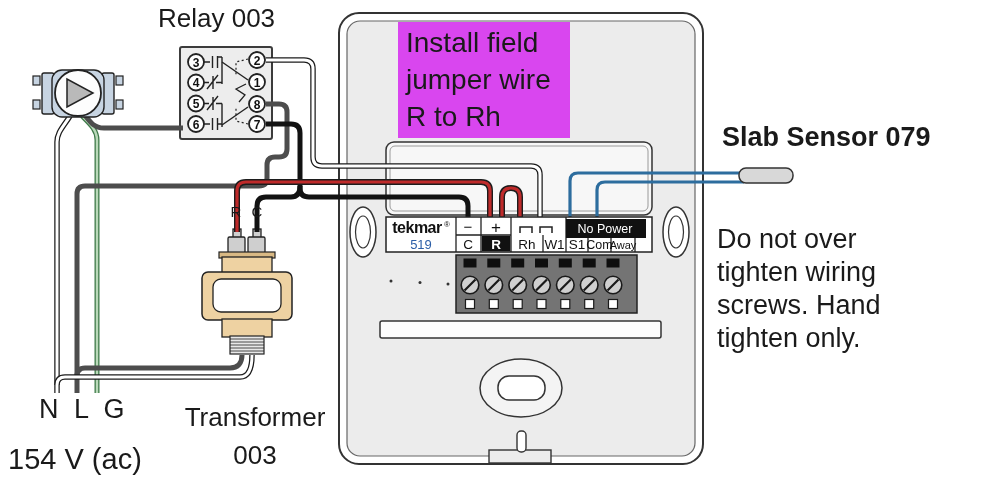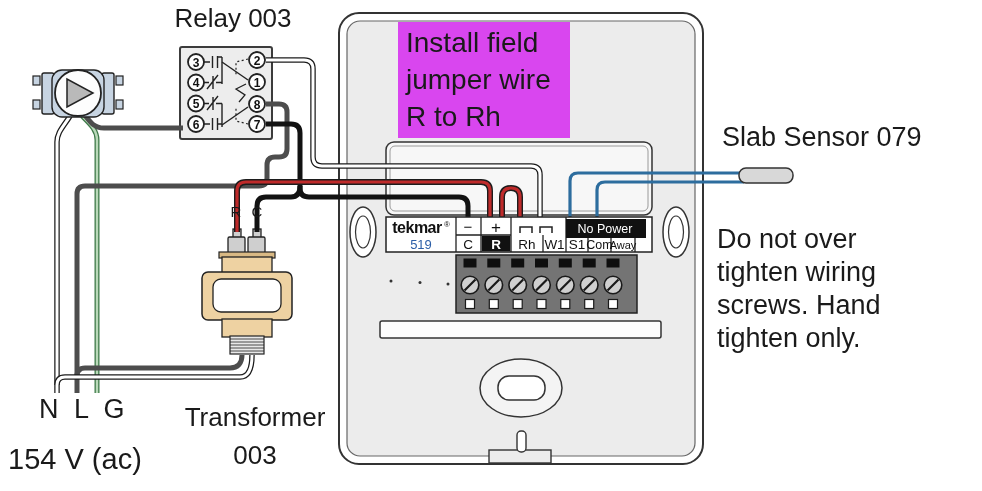--- a/index.html
+++ b/index.html
@@ -2,24 +2,24 @@
 <html><head>
 <meta charset="utf-8">
 <style>
   html,body{margin:0;padding:0;background:#fff;}
   .stage{
     position:relative;width:982px;height:491px;background:#ffffff;overflow:hidden;
     font-family:"Liberation Sans", sans-serif;color:#1a1a1a;
   }
   .stage svg{position:absolute;left:0;top:0;}
   .lbl{position:absolute;white-space:pre-line;line-height:1.15;}
-  .relay-title{left:158px;top:4px;width:150px;text-align:center;font-size:26px;}
+  .relay-title{left:158px;top:4px;width:150px;font-size:26px;}
   .install-note{left:391px;top:22px;width:172px;height:116px;background:#d946ef;
     font-size:28px;line-height:37px;padding:2px 0 0 8px;box-sizing:border-box;margin-left:7px;}
-  .sensor-label{left:722px;top:122px;font-size:27px;}
+  .sensor-label{left:722px;top:122px;font-size:27px;font-weight:bold;}
   .warning{left:717px;top:223px;font-size:27px;line-height:33px;}
   .power-lines{left:39px;top:394px;font-size:27px;letter-spacing:4px;}
   .voltage{left:8px;top:443px;font-size:29px;}
   .xfmr-label{left:166px;top:398px;width:178px;text-align:center;font-size:26px;line-height:38px;}
   .xfmr-r{left:228px;top:203px;width:16px;text-align:center;font-size:15px;}
   .xfmr-c{left:249px;top:203px;width:16px;text-align:center;font-size:15px;}
 </style>
 </head>
 <body>
 

